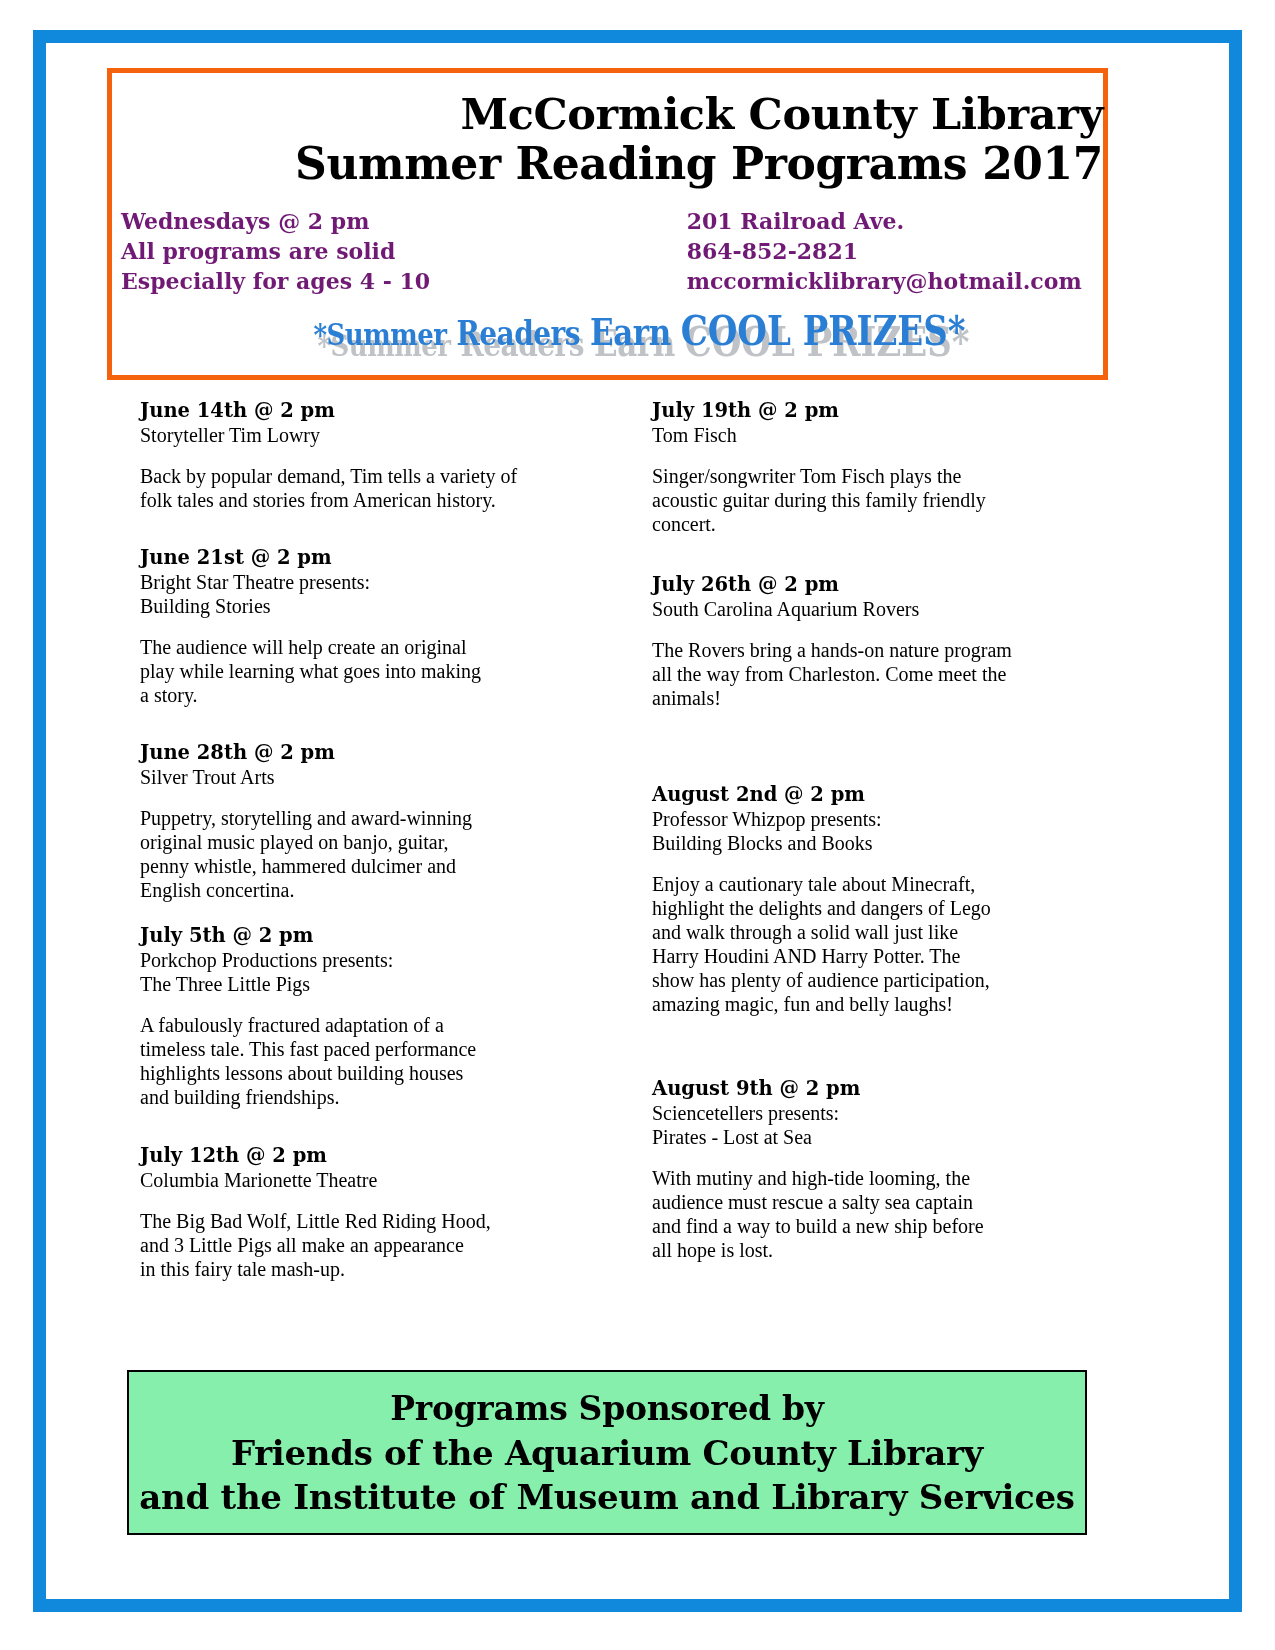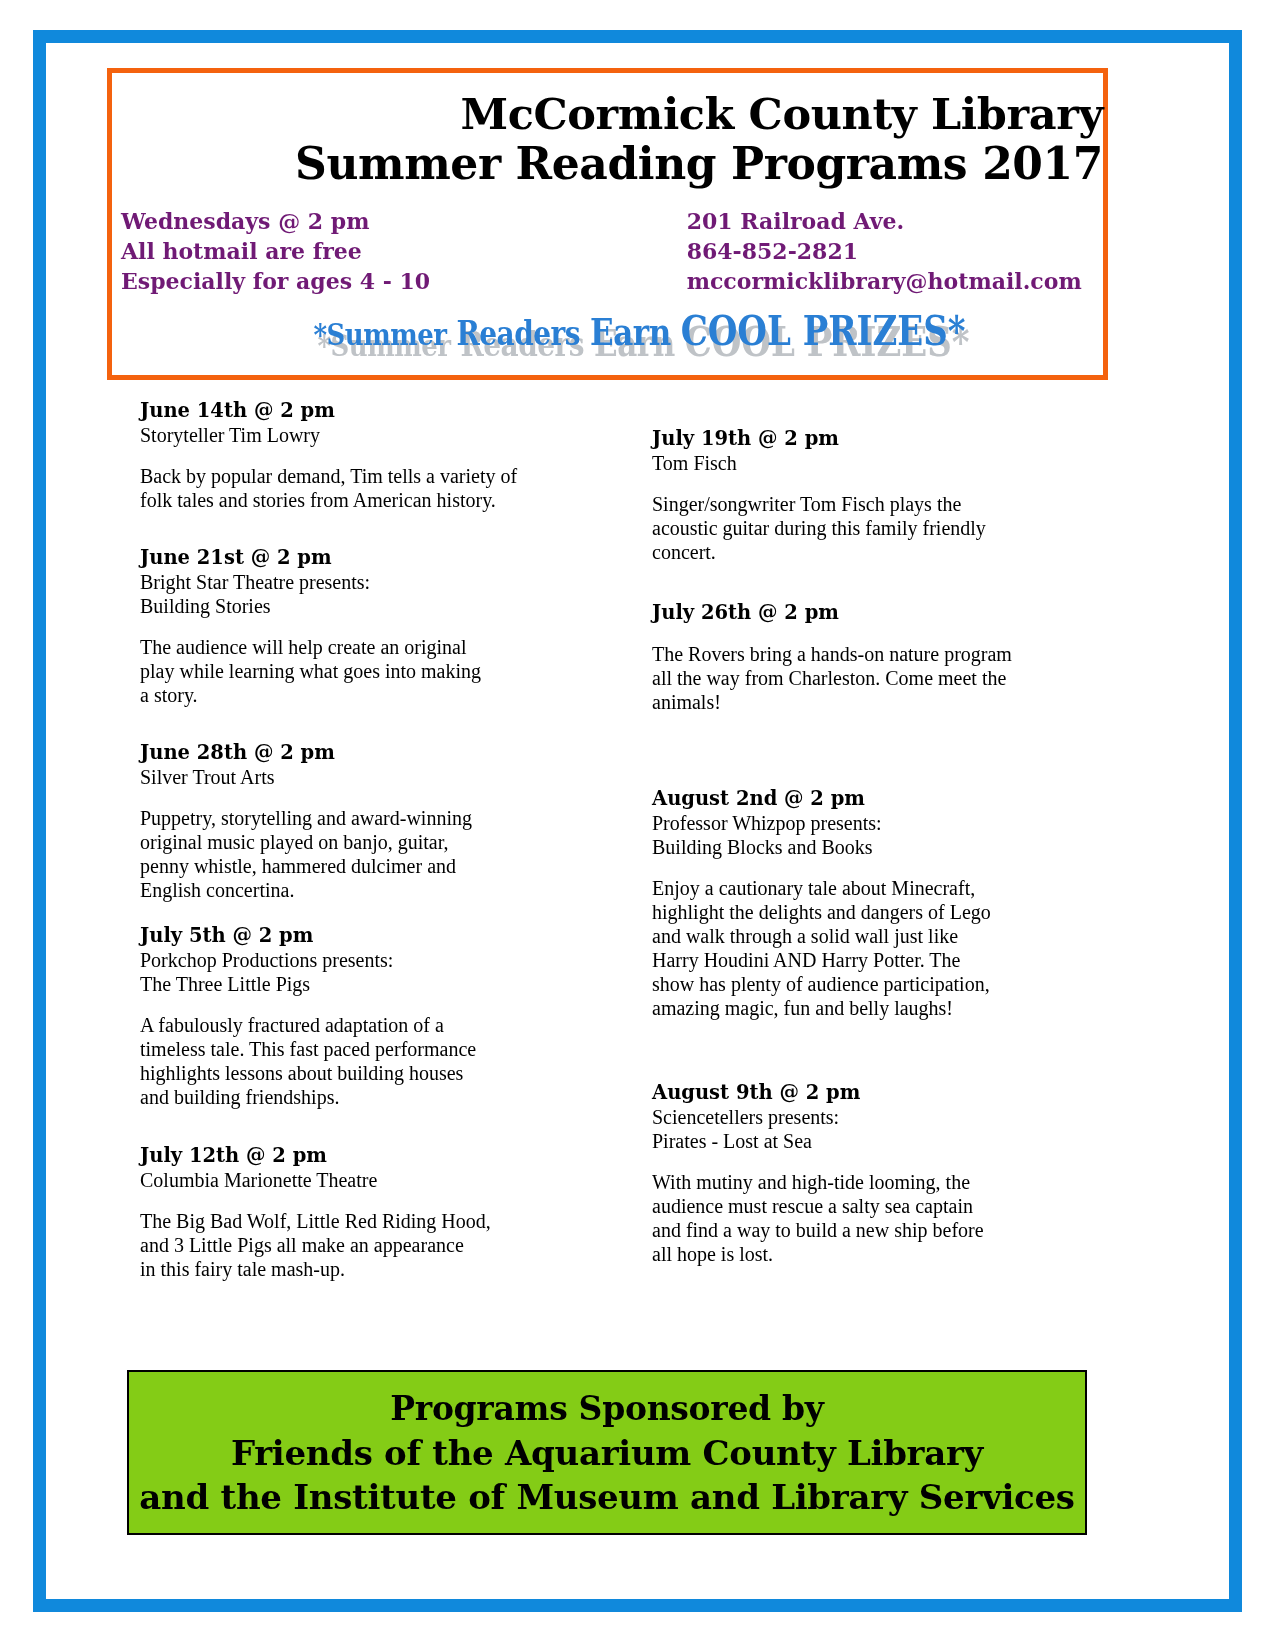--- a/index.html
+++ b/index.html
@@ -160,21 +160,21 @@
 
   
   .sponsor-box {
     position: absolute;
     left: 127px;
     top: 1370px;
     width: 960px;
     height: 165px;
     border: 2px solid #000000;
     box-sizing: border-box;
-    background: #84cc16;
+    background: #86efac;
     display: flex;
     flex-direction: column;
     align-items: center;
     justify-content: center;
   }
   .sponsor-line {
     font-family: "DejaVu Serif", "Liberation Serif", serif;
     font-weight: bold;
     color: #000;
     line-height: 44px;
@@ -195,21 +195,21 @@
   <div class="header-box">
 
     <div class="title-block">
       <div class="title-line first">McCormick County Library</div>
       <div class="title-line second">Summer Reading Programs 2017</div>
     </div>
 
     <div class="contact-grid">
       <div class="contact-col left">
         <div>Wednesdays @ 2 pm</div>
-        <div>All hotmail are free</div>
+        <div>All programs are solid</div>
         <div>Especially for ages 4 - 10</div>
       </div>
       <div class="contact-col right">
         <div>201 Railroad Ave.</div>
         <div>864-852-2821</div>
         <div>mccormicklibrary@hotmail.com</div>
       </div>
     </div>
 
     <div class="prizes-wrap">
@@ -274,30 +274,31 @@
         <div class="who">Columbia Marionette Theatre</div>
         <div class="desc">The Big Bad Wolf, Little Red Riding Hood,
 and 3 Little Pigs all make an appearance
 in this fairy tale mash-up.</div>
       </div>
 
     </div>
 
     <div class="col right">
 
-      <div class="entry" style="margin-bottom:36px;margin-top:28px;">
+      <div class="entry" style="margin-bottom:36px;">
         <div class="date">July 19th @ 2 pm</div>
         <div class="who">Tom Fisch</div>
         <div class="desc">Singer/songwriter Tom Fisch plays the
 acoustic guitar during this family friendly
 concert.</div>
       </div>
 
       <div class="entry" style="margin-bottom:72px;">
         <div class="date">July 26th @ 2 pm</div>
+        <div class="who">South Carolina Aquarium Rovers</div>
         <div class="desc">The Rovers bring a hands-on nature program
 all the way from Charleston. Come meet the
 animals!</div>
       </div>
 
       <div class="entry" style="margin-bottom:60px;">
         <div class="date">August 2nd @ 2 pm</div>
         <div class="who" style="white-space:pre-line;">Professor Whizpop presents:
 Building Blocks and Books</div>
         <div class="desc">Enjoy a cautionary tale about Minecraft,

